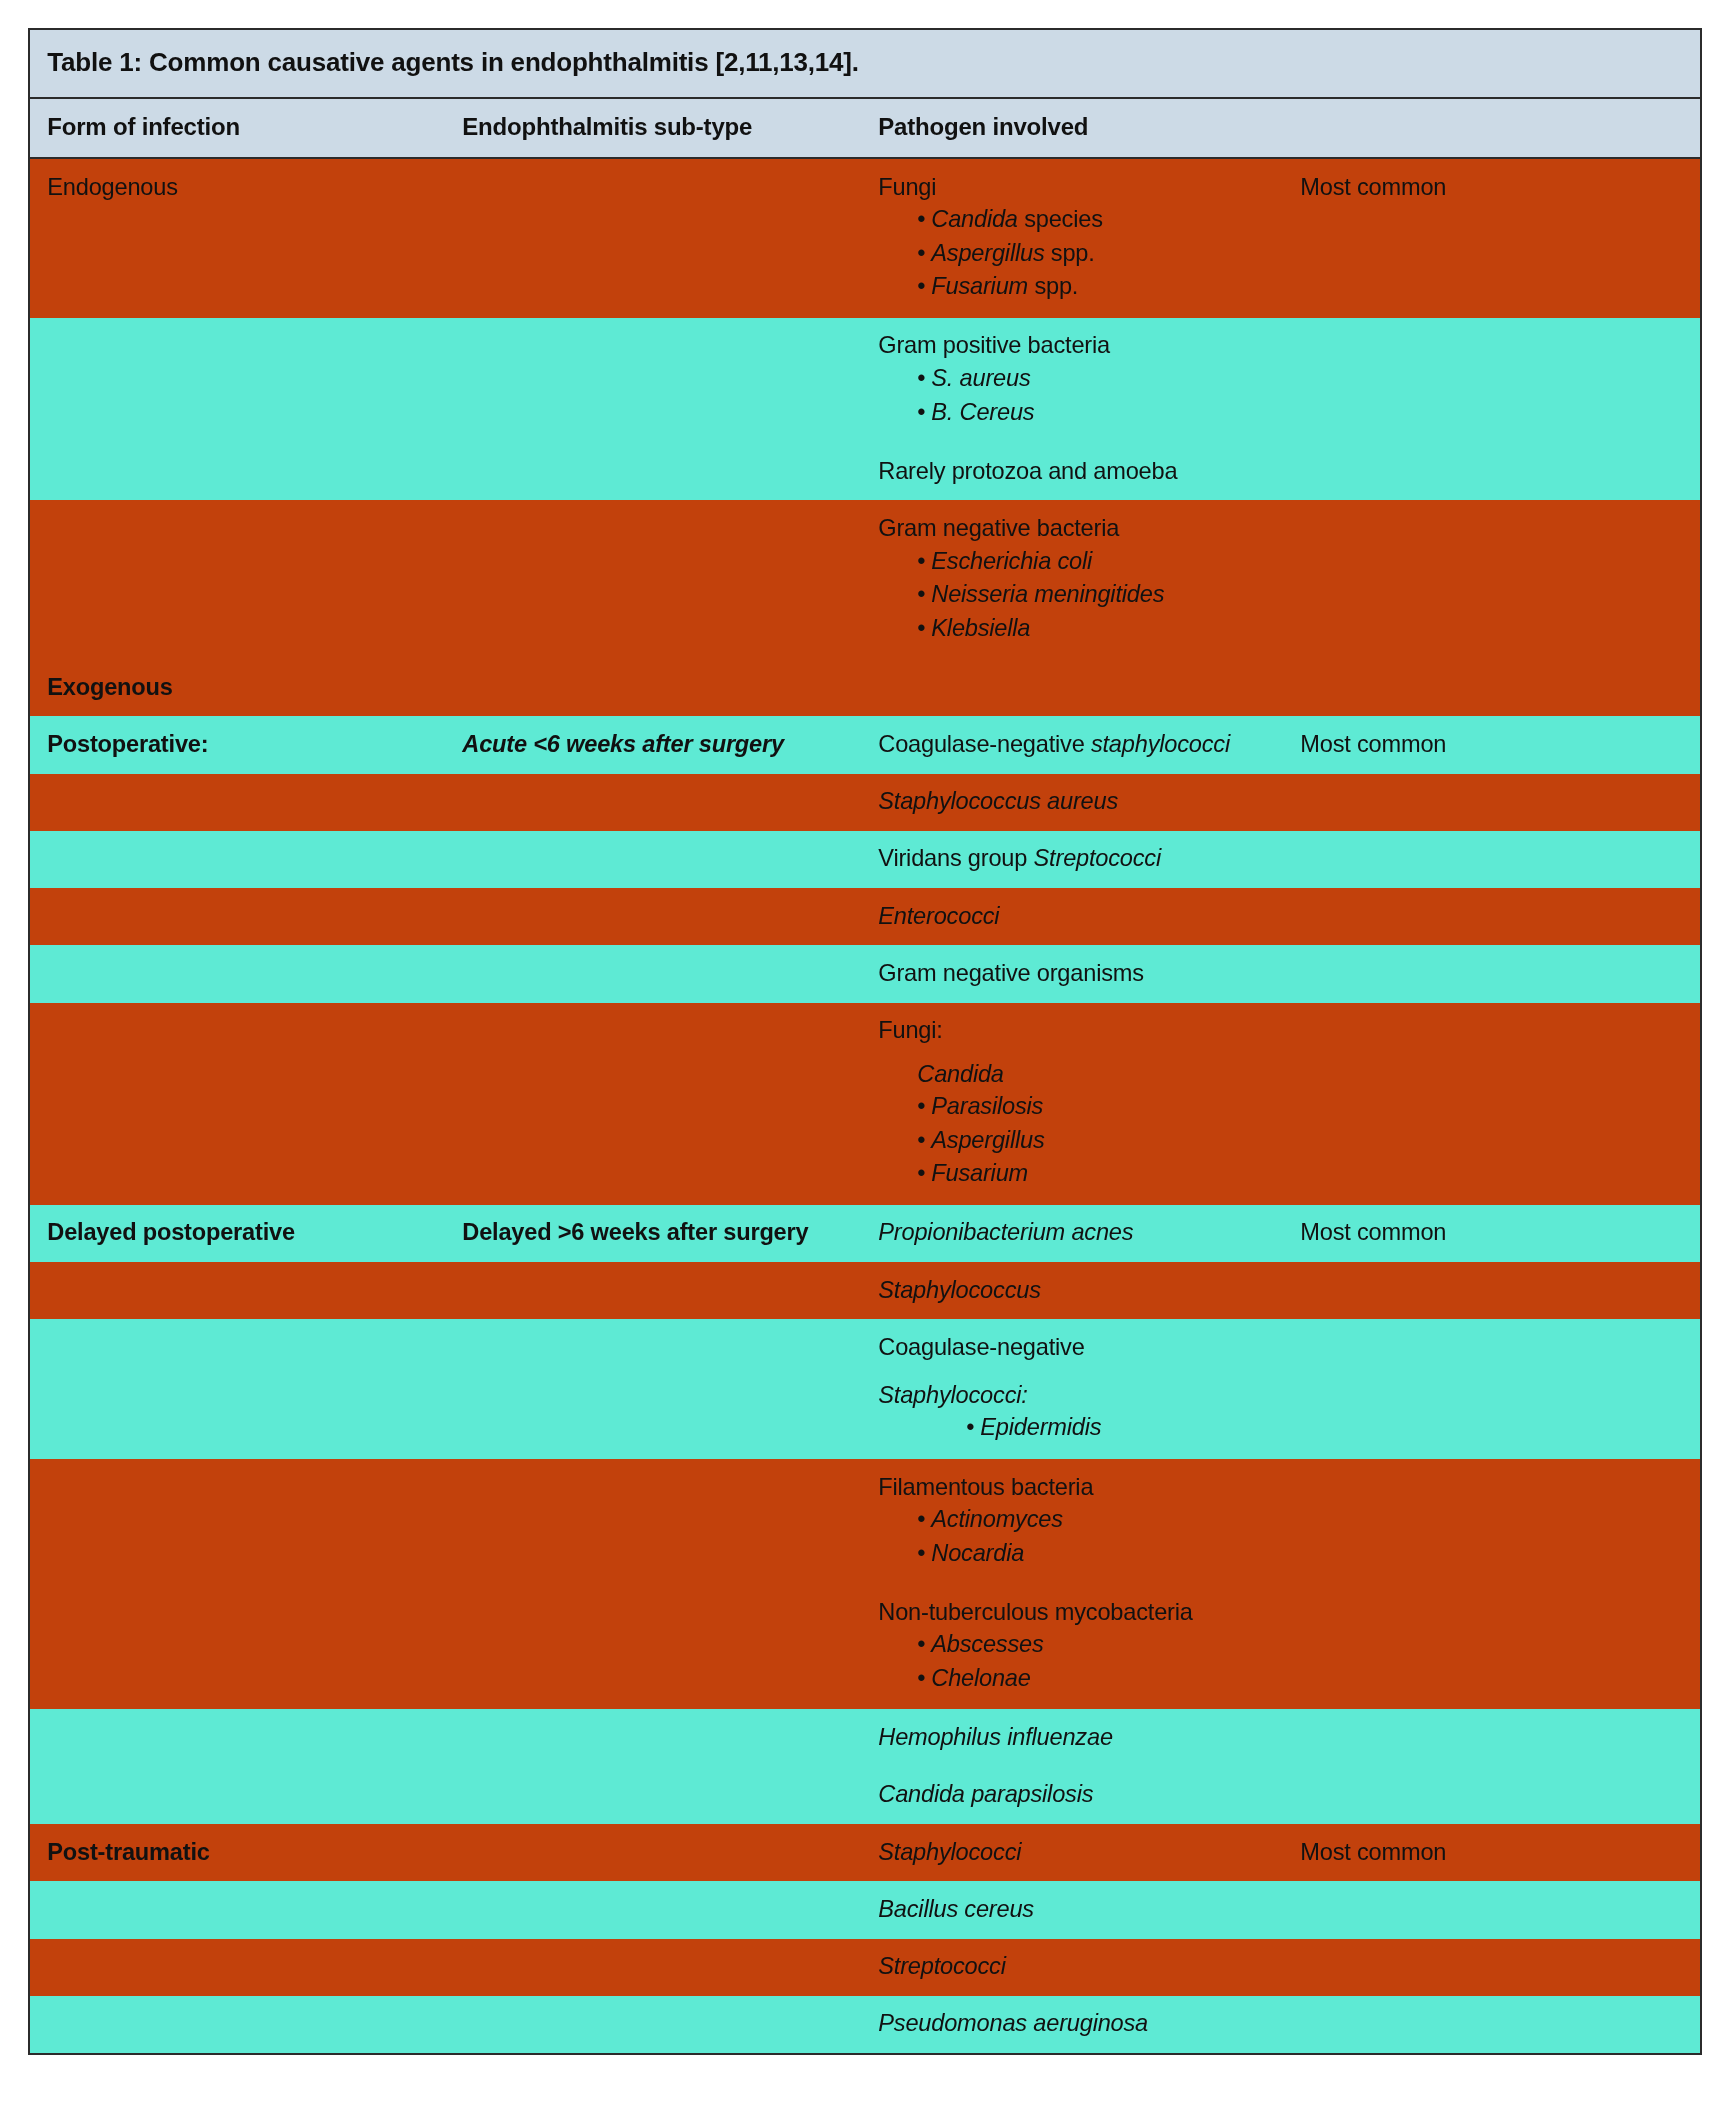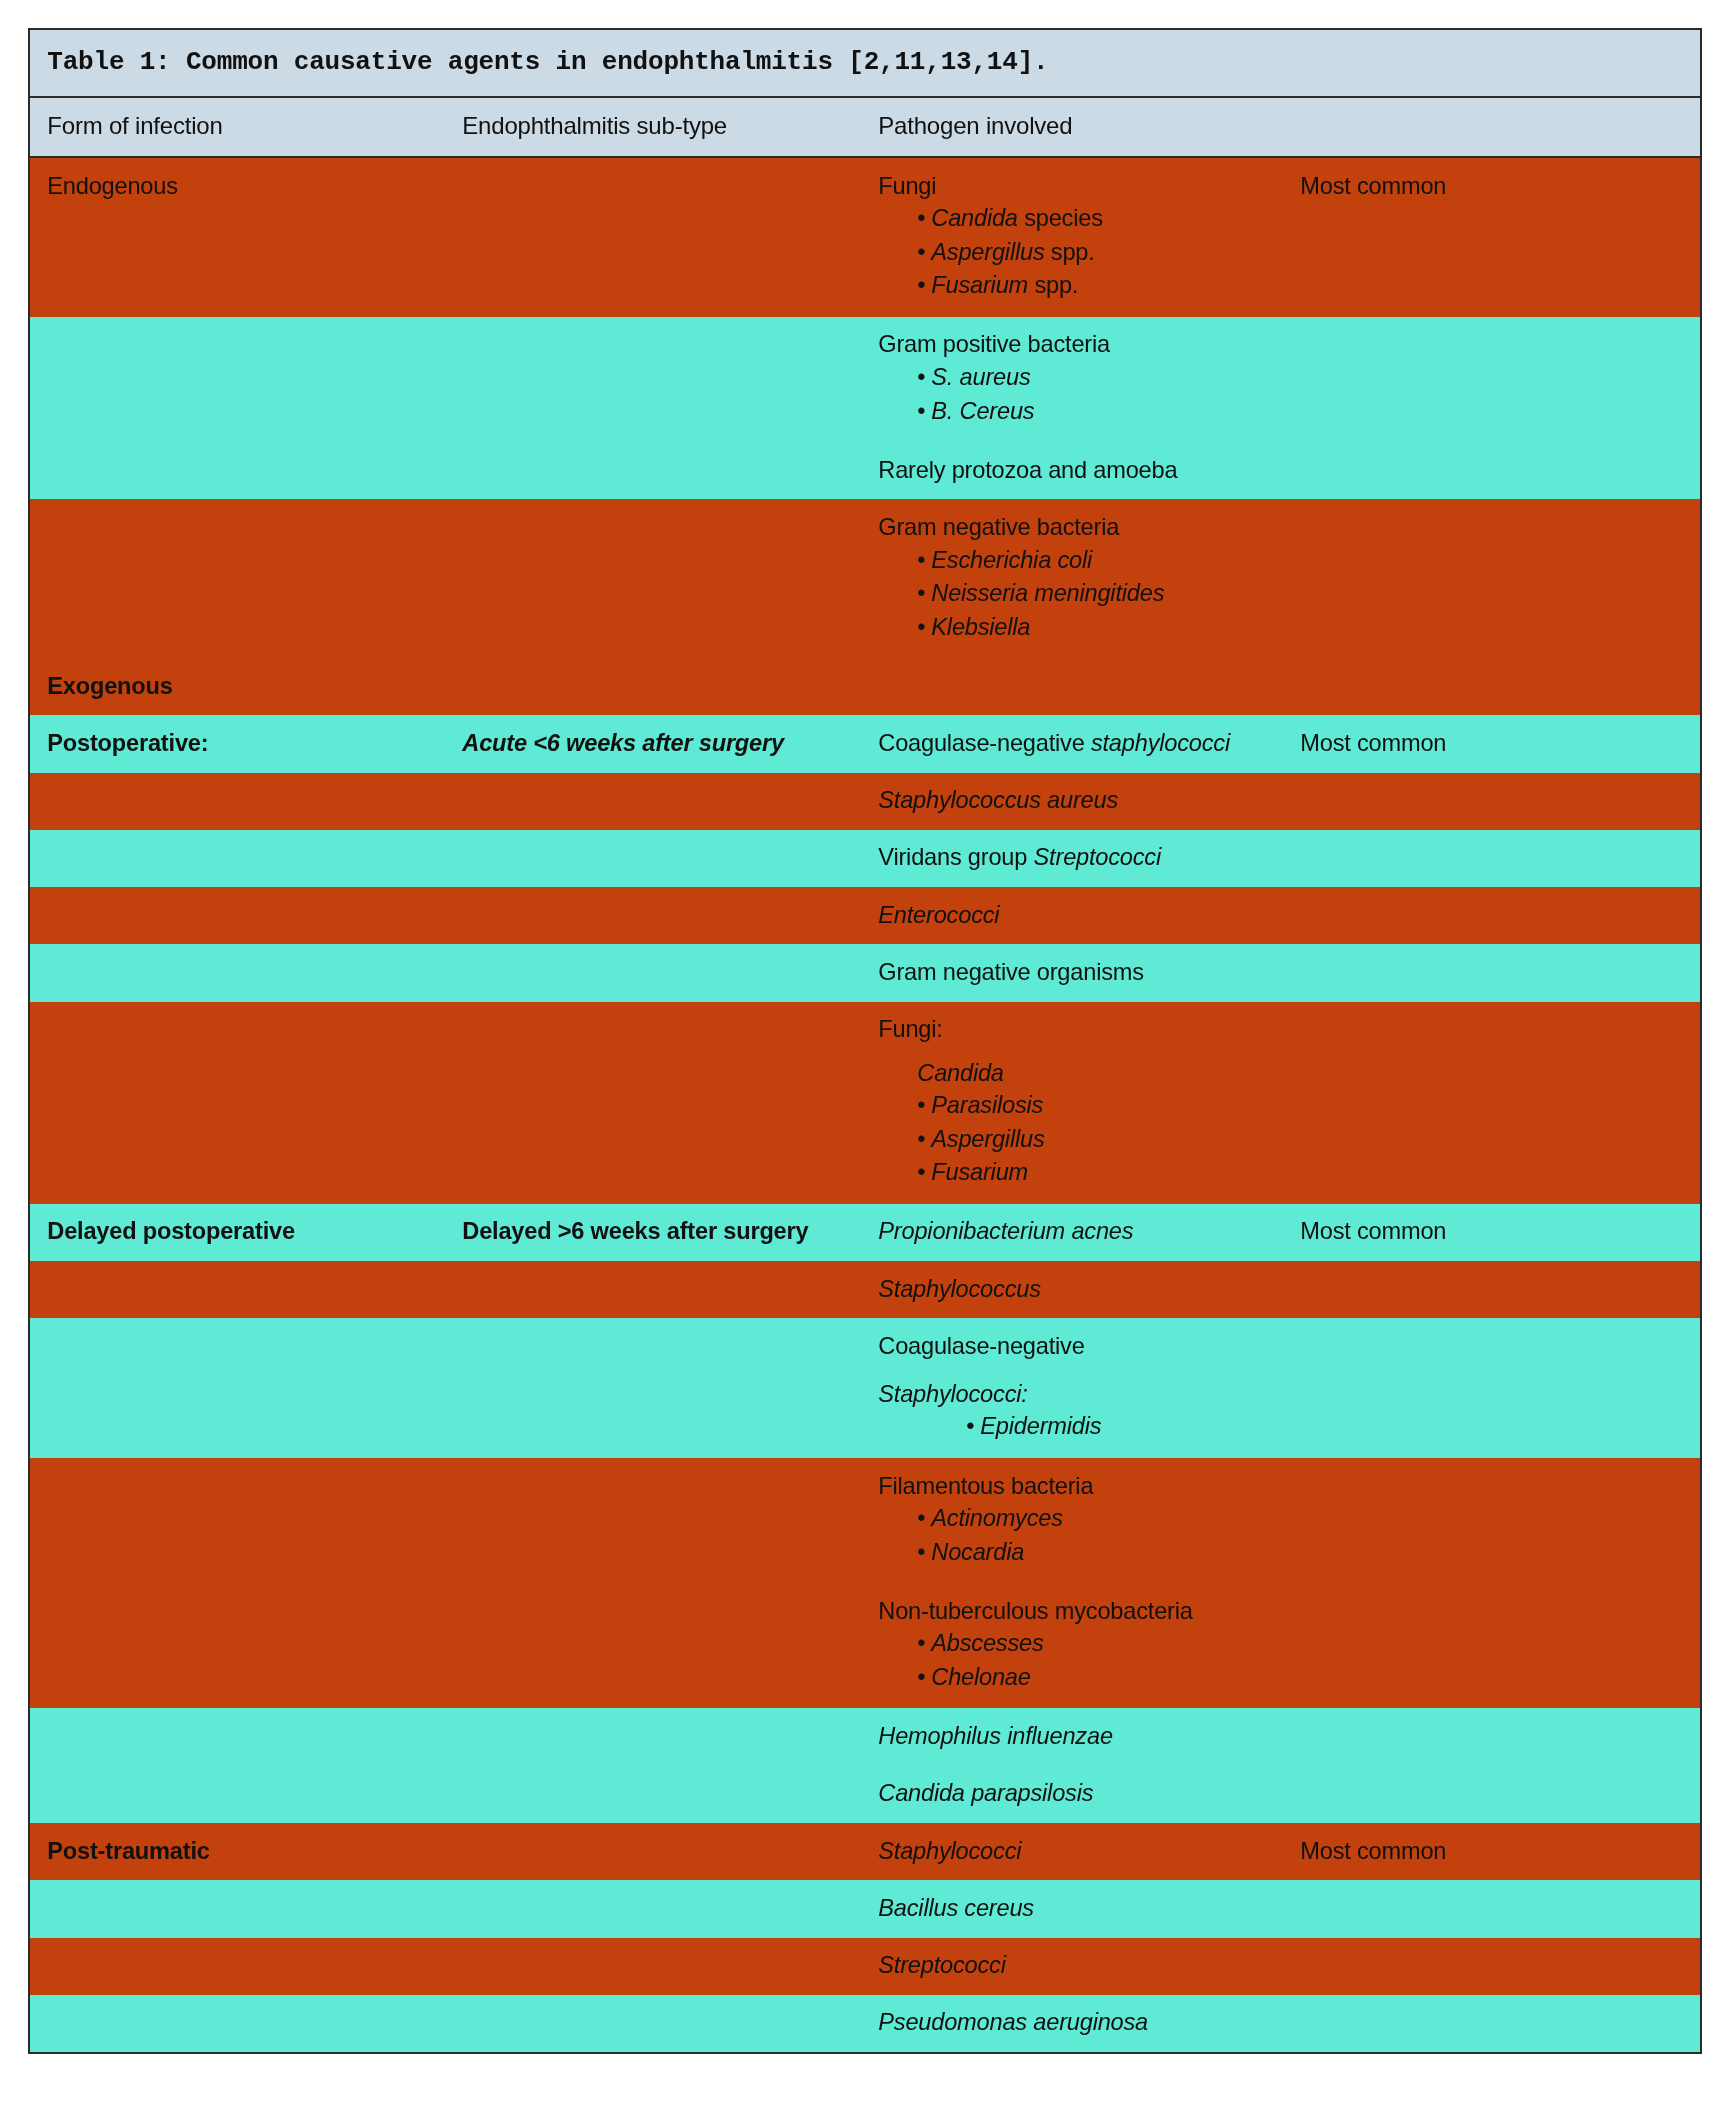--- a/index.html
+++ b/index.html
@@ -42,38 +42,37 @@
   }
 
   
   .vr { border-left: 2.4px solid #2b2b2b; }
 
   
   tr.title-row td {
     background: #ccdae6;
     border-bottom: 2.4px solid #2b2b2b;
     padding: 17.3px 17.3px 19px 17.3px;
-    font-family: Liberation Mono, monospace;
   }
   .title-text {
     font-size: 26px;
     font-weight: bold;
     color: #111111;
     letter-spacing: -0.2px;
   }
 
   
   tr.head-row td {
     background: #ccdae6;
     border-bottom: 2.4px solid #2b2b2b;
     padding: 14px 17.3px 15.7px 17.3px;
   }
   .head-text {
     font-size: 24px;
-    font-weight: normal;
+    font-weight: bold;
     color: #111111;
     letter-spacing: -0.2px;
   }
 
   
   tr.band-dark td { background: #c2410c; }
   tr.band-light td { background: #5eead4; }
 
   tr.body-row td {
     padding: 12.6px 17.3px 14px 17.3px;

